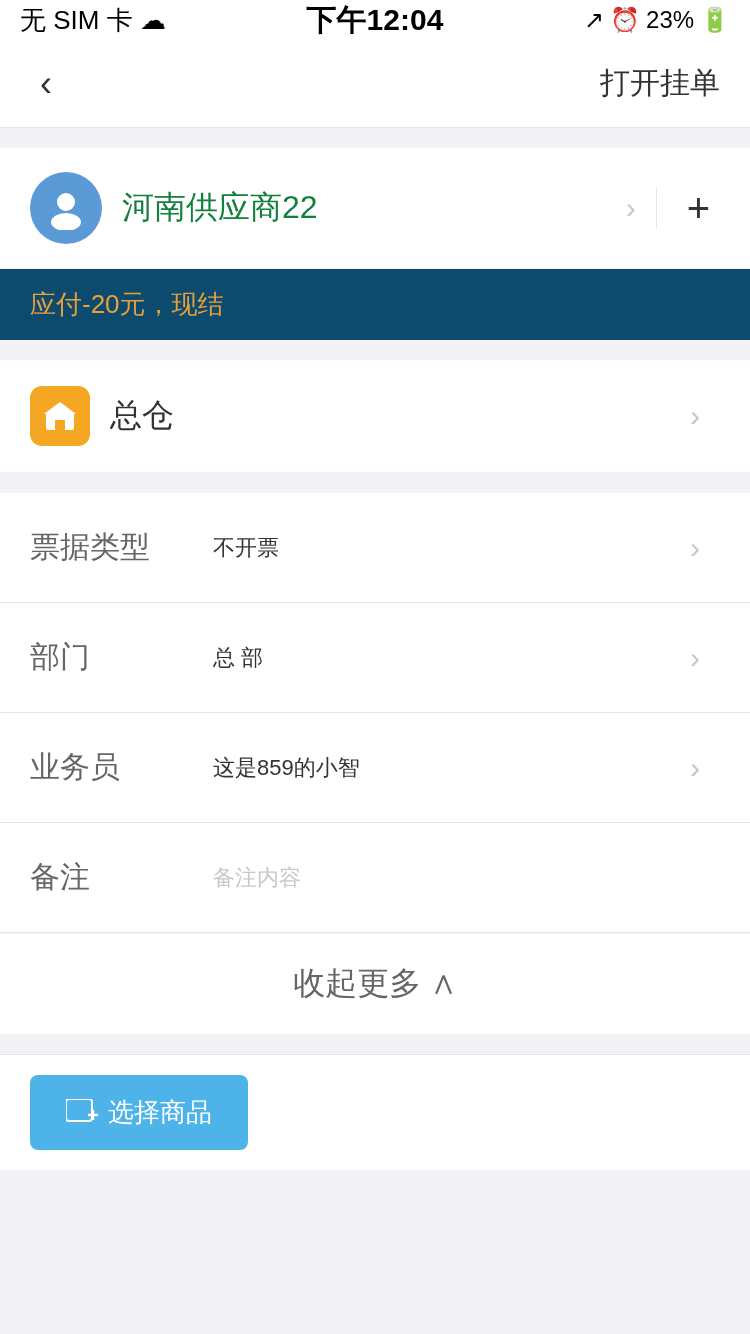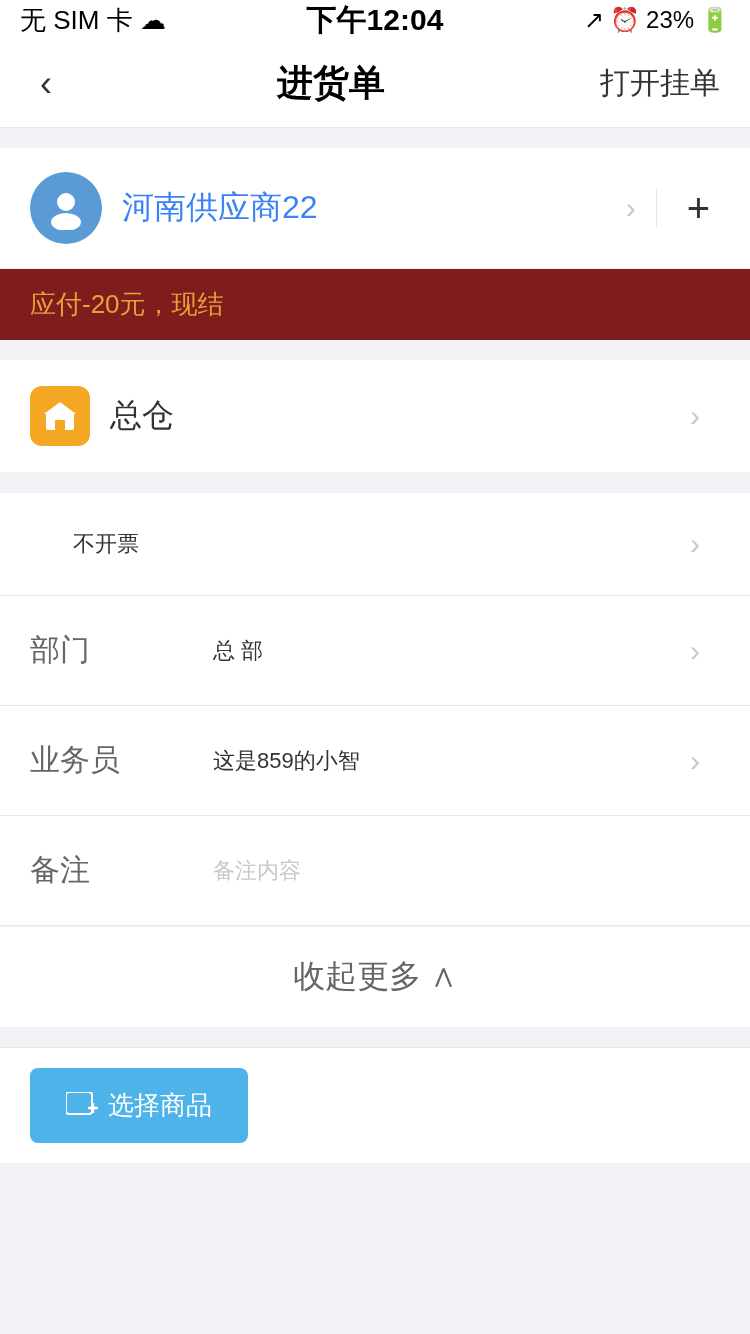--- a/index.html
+++ b/index.html
@@ -82,21 +82,21 @@
       display: flex;
       align-items: center;
       justify-content: center;
       margin-right: 20px;
       flex-shrink: 0;
     }
     .supplier-avatar svg { width: 44px; height: 44px; }
     .supplier-name {
       flex: 1;
       font-size: 32px;
-      color: #3b82f6;
+      color: #15803d;
     }
     .chevron-right {
       color: #c7c7cc;
       font-size: 30px;
       margin-right: 20px;
     }
     .plus-btn {
       font-size: 40px;
       color: #333;
       cursor: pointer;
@@ -104,21 +104,21 @@
     }
     .supplier-divider {
       width: 1px;
       height: 40px;
       background: #e5e5ea;
       margin-right: 20px;
     }
 
     
     .notice-bar {
-      background: #7f1d1d;
+      background: #0c4a6e;
       padding: 18px 30px;
       font-size: 26px;
       color: #e8a03a;
     }
 
     
     .warehouse-row {
       display: flex;
       align-items: center;
       padding: 26px 30px;
@@ -236,21 +236,20 @@
   <div class="status-right">
     <span>↗</span>
     <span>⏰</span>
     <span>23%</span>
     <span>🔋</span>
   </div>
 </div>
 
 <div class="nav-bar">
   <div class="nav-back">‹</div>
-  <div class="nav-title">进货单</div>
   <div class="nav-action">打开挂单</div>
 </div>
 
 <div class="section-gap"></div>
 
 <div class="card-section">
   <div class="supplier-row">
     <div class="supplier-avatar">
       <svg viewBox="0 0 44 44" fill="none" xmlns="http://www.w3.org/2000/svg">
         <circle cx="22" cy="16" r="9" fill="white"></circle>
@@ -279,20 +278,21 @@
     <div class="warehouse-name">总仓</div>
     <div class="chevron-right">›</div>
   </div>
 </div>
 
 <div class="section-gap"></div>
 
 <div class="card-section">
 
   <div class="form-row">
+    <div class="form-label">票据类型</div>
     <div class="form-value">不开票</div>
     <div class="chevron-right">›</div>
   </div>
 
   <div class="form-row">
     <div class="form-label">部门</div>
     <div class="form-value">总 部</div>
     <div class="chevron-right">›</div>
   </div>
 

